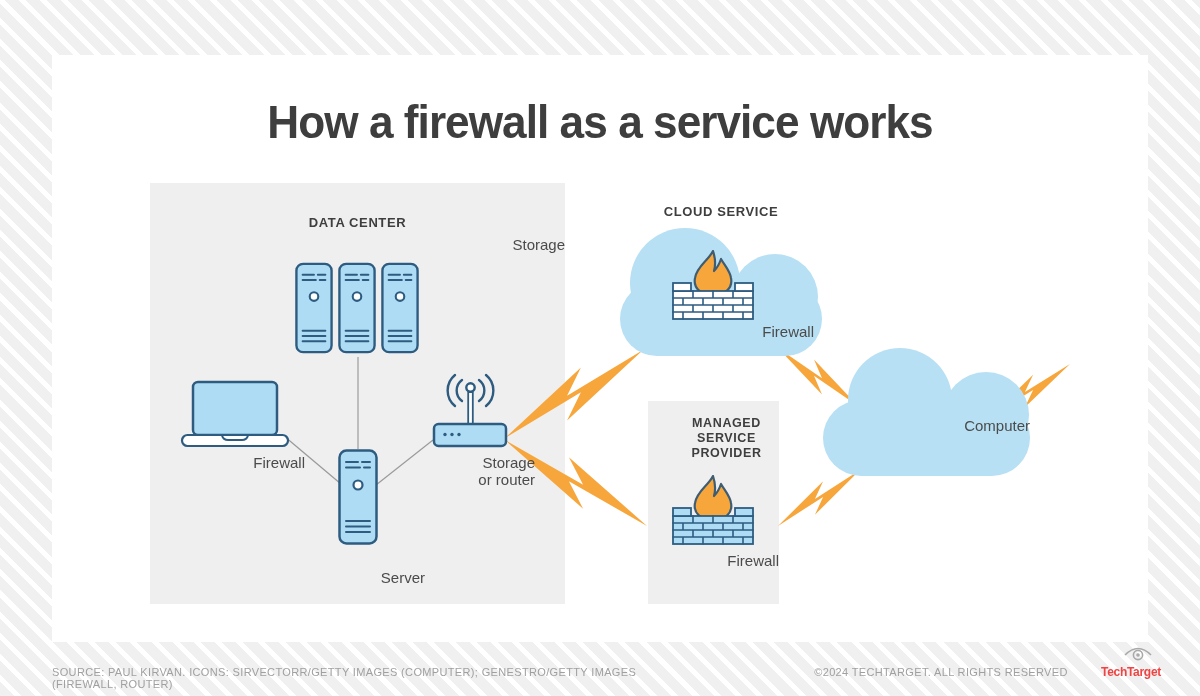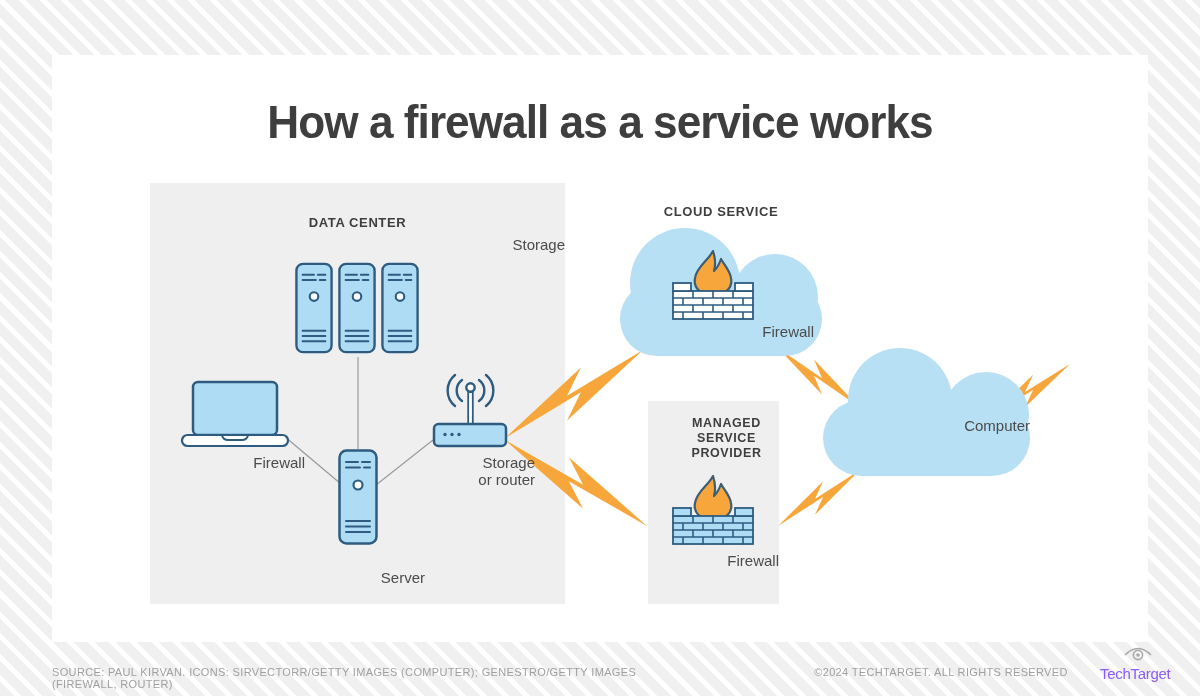--- a/index.html
+++ b/index.html
@@ -42,21 +42,21 @@
   svg .fillb{fill:var(--blue-fill);stroke:var(--blue-stroke);}
   svg .fillw{fill:#ffffff;stroke:var(--blue-stroke);}
   svg .stk{fill:none;stroke:var(--blue-stroke);stroke-linecap:round;}
   svg .dot{fill:var(--blue-stroke);}
   svg .flame{fill:var(--orange);stroke:#3f5d72;stroke-width:2.2;stroke-linejoin:round;}
   .storage-row{left:295px;top:261px;width:126px;height:94px;display:flex;gap:5px;}
   .footer{font-size:11px;font-weight:normal;letter-spacing:.35px;color:var(--footer-gray);}
   .footer-src{left:52px;top:666px;width:600px;}
   .footer-copy{left:790px;top:666px;width:302px;text-align:center;}
   .logo{left:1100px;top:646px;width:62px;text-align:center;}
-  .logo-text{font-size:15px;font-weight:normal;color:#8b5cf6;letter-spacing:-.3px;}
+  .logo-text{font-size:12px;font-weight:bold;color:#ef4444;letter-spacing:-.3px;}
 </style>
 </head>
 <body>
 
 <div class="abs panel"></div>
 
 <div class="abs title">How a firewall as a service works</div>
 
 <div class="abs graybox box-dc"></div>
 <div class="abs graybox box-msp"></div>

